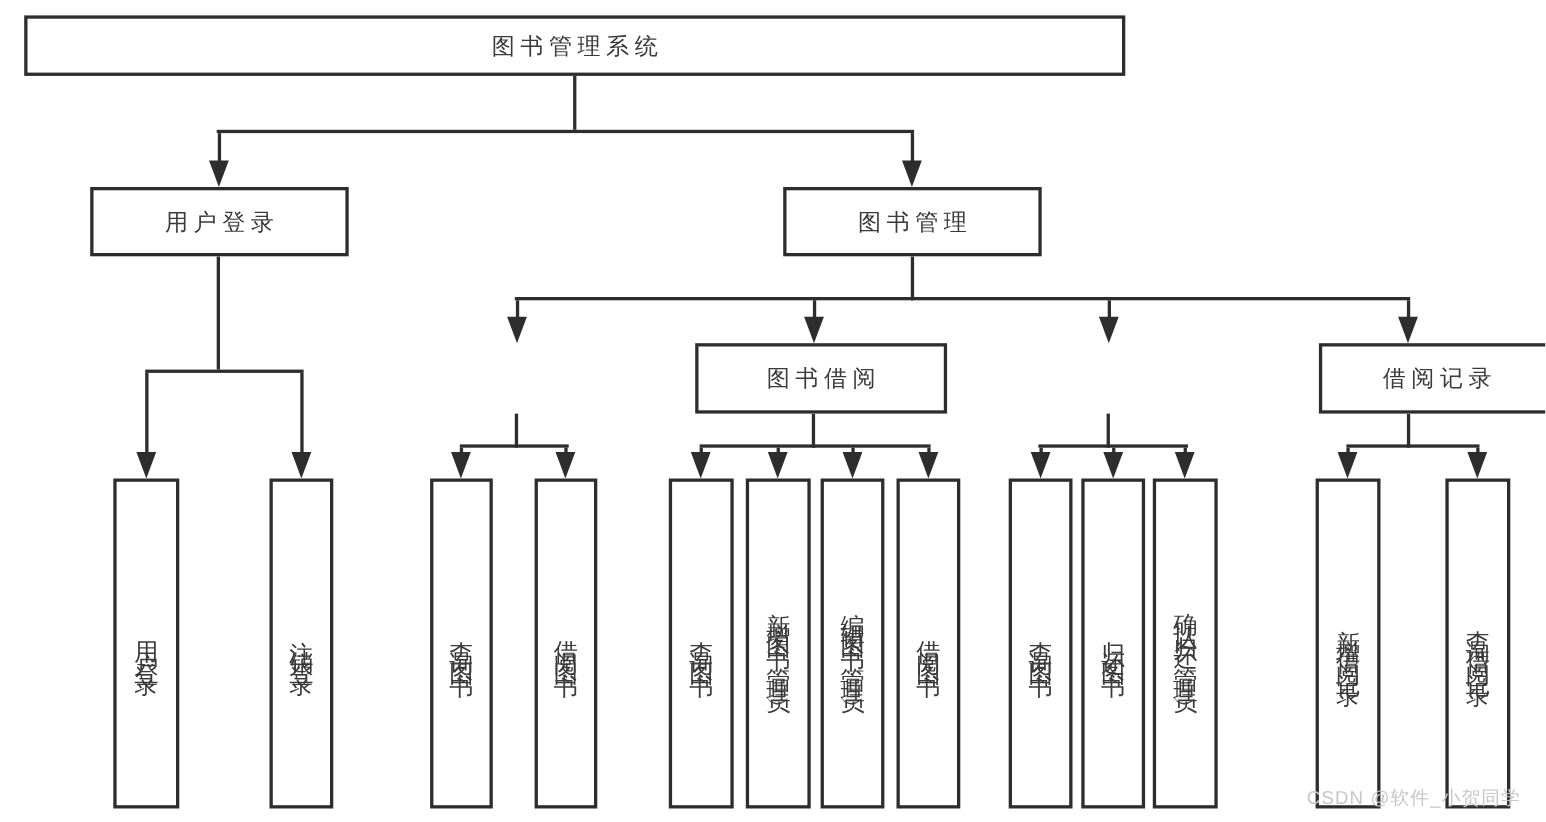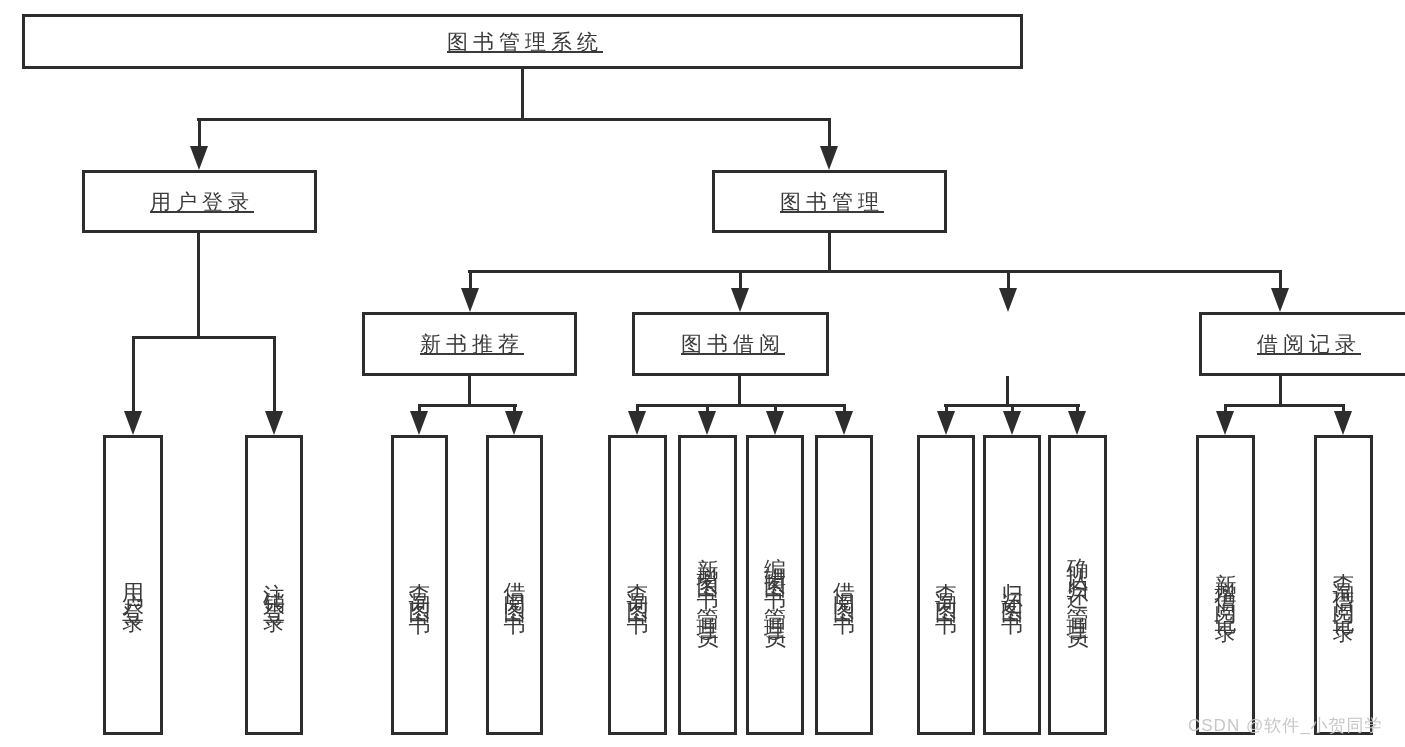--- a/index.html
+++ b/index.html
@@ -32,21 +32,20 @@
   }
   
   .box{
     position:absolute;box-sizing:border-box;
     border:3px solid var(--line);background:#fff;
     display:flex;align-items:center;justify-content:center;
   }
   .hlabel{
     color:var(--text);font-size:21px;letter-spacing:5px;text-indent:5px;
     white-space:nowrap;
-    text-decoration:underline;
   }
   .leaf{top:435px;height:300px;}
   .vtext{
     writing-mode:vertical-lr;text-orientation:mixed;
     color:var(--text);font-size:22px;letter-spacing:10px;
     line-height:1;
   }
   .watermark{
     position:absolute;left:1188px;top:714px;z-index:5;
     color:var(--watermark);font-size:17px;letter-spacing:1px;white-space:nowrap;
@@ -101,24 +100,21 @@
     <span class="hlabel">图书管理系统</span>
   </div>
 
   <div class="box" style="left:82px;top:170px;width:235px;height:63px">
     <span class="hlabel">用户登录</span>
   </div>
   <div class="box" style="left:712px;top:170px;width:235px;height:63px">
     <span class="hlabel">图书管理</span>
   </div>
 
-  <div class="box" style="left:362px;top:312px;width:215px;height:64px">
-    <span class="hlabel">新书推荐</span>
-  </div>
-  <div class="box" style="left:632px;top:312px;width:197px;height:64px">
+  <div class="box" style="left:632px;top:312px;width:229px;height:64px">
     <span class="hlabel">图书借阅</span>
   </div>
   <div class="box" style="left:1199px;top:312px;width:215px;height:64px">
     <span class="hlabel">借阅记录</span>
   </div>
 
   <div class="box leaf" style="left:103px;width:60px">
     <span class="vtext">用户登录</span>
   </div>
   <div class="box leaf" style="left:245px;width:58px">

